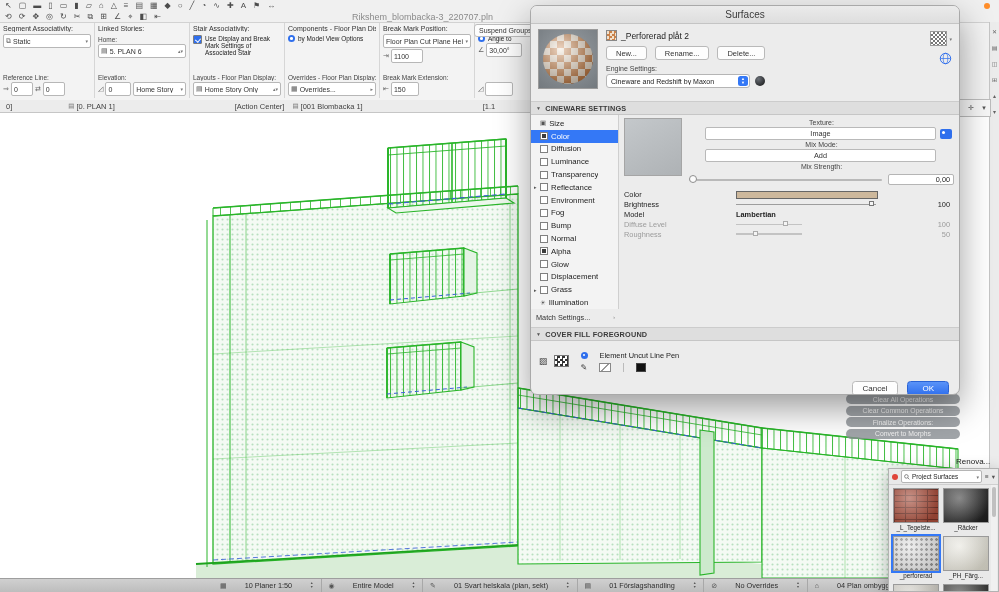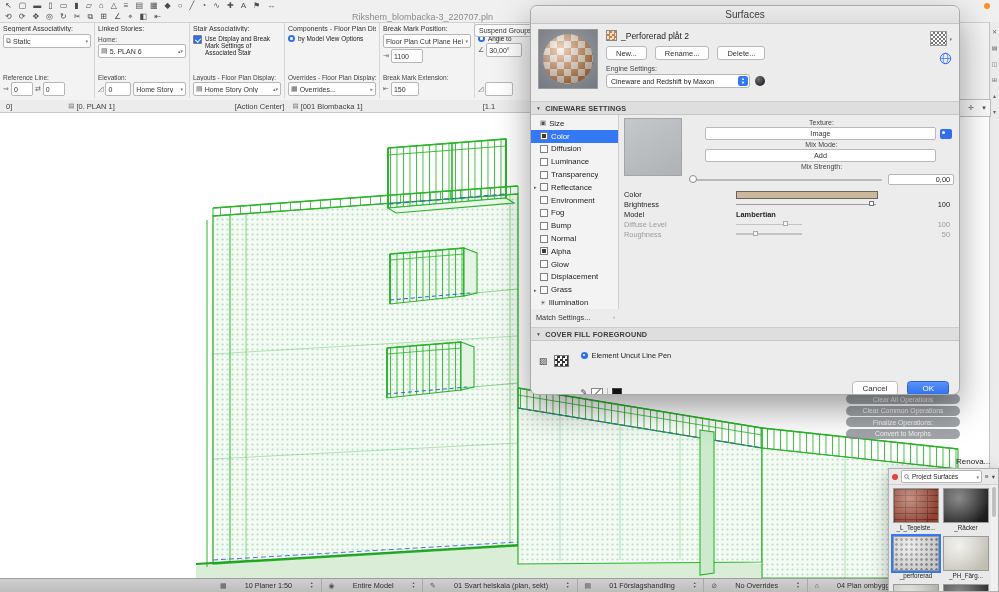--- a/index.html
+++ b/index.html
@@ -137,21 +137,21 @@
   .prow.disabled .p-thumb{border-color:#ababab;}
   .prow.select .p-sel{display:block;color:#222;font-weight:bold;}
   .p-val{width:40px;flex:none;text-align:right;padding-right:4px;}
   .cover{flex:none;height:40px;display:flex;align-items:center;padding:0 8px;gap:6px;box-sizing:border-box;}
   .fill-ic{font-size:9px;color:#444;}
   .fill-sw{width:13px;height:10px;border:1px solid #777;
            background-image:repeating-conic-gradient(#333 0% 25%, #fff 0% 50%);background-size:5px 5px;}
   .fill-dd{width:168px;height:13px;background:#fff;border:1px solid #b5b5b5;border-radius:2px;display:flex;align-items:center;
            gap:3px;padding:0 3px;font-size:7.3px;color:#222;}
   .cover-right{flex:1;display:flex;flex-direction:column;gap:3px;padding-left:6px;}
-  .pen-row{display:flex;align-items:center;gap:4px;margin-top:25px;}
+  .pen-row{display:flex;align-items:center;gap:12px;}
   .pen-sw1{width:10px;height:7px;border:1px solid #888;background:
            linear-gradient(135deg,transparent 44%,#999 44%,#999 56%,transparent 56%),#fff;}
   .pen-sep{width:1px;height:9px;background:#bbb;}
   .pen-sw2{width:8px;height:7px;background:#111;border: 1px solid #444;}
   .d-btns{flex:1;display:flex;align-items:center;justify-content:flex-end;gap:9px;padding:0 10px 4px;}
   .cancel-btn{height:13px;padding:0 10px;background:#fdfdfd;border:1px solid #b9b9b9;border-radius:3.5px;font-size:8px;
               color:#333;display:flex;align-items:center;}
   .ok-btn{height:13px;padding:0 14px;background:linear-gradient(#5a93f8,#2f6fed);border:1px solid #2a63d4;border-radius:3.5px;
           font-size:8px;color:#fff;display:flex;align-items:center;}
   .globe-svg{display:block;}

